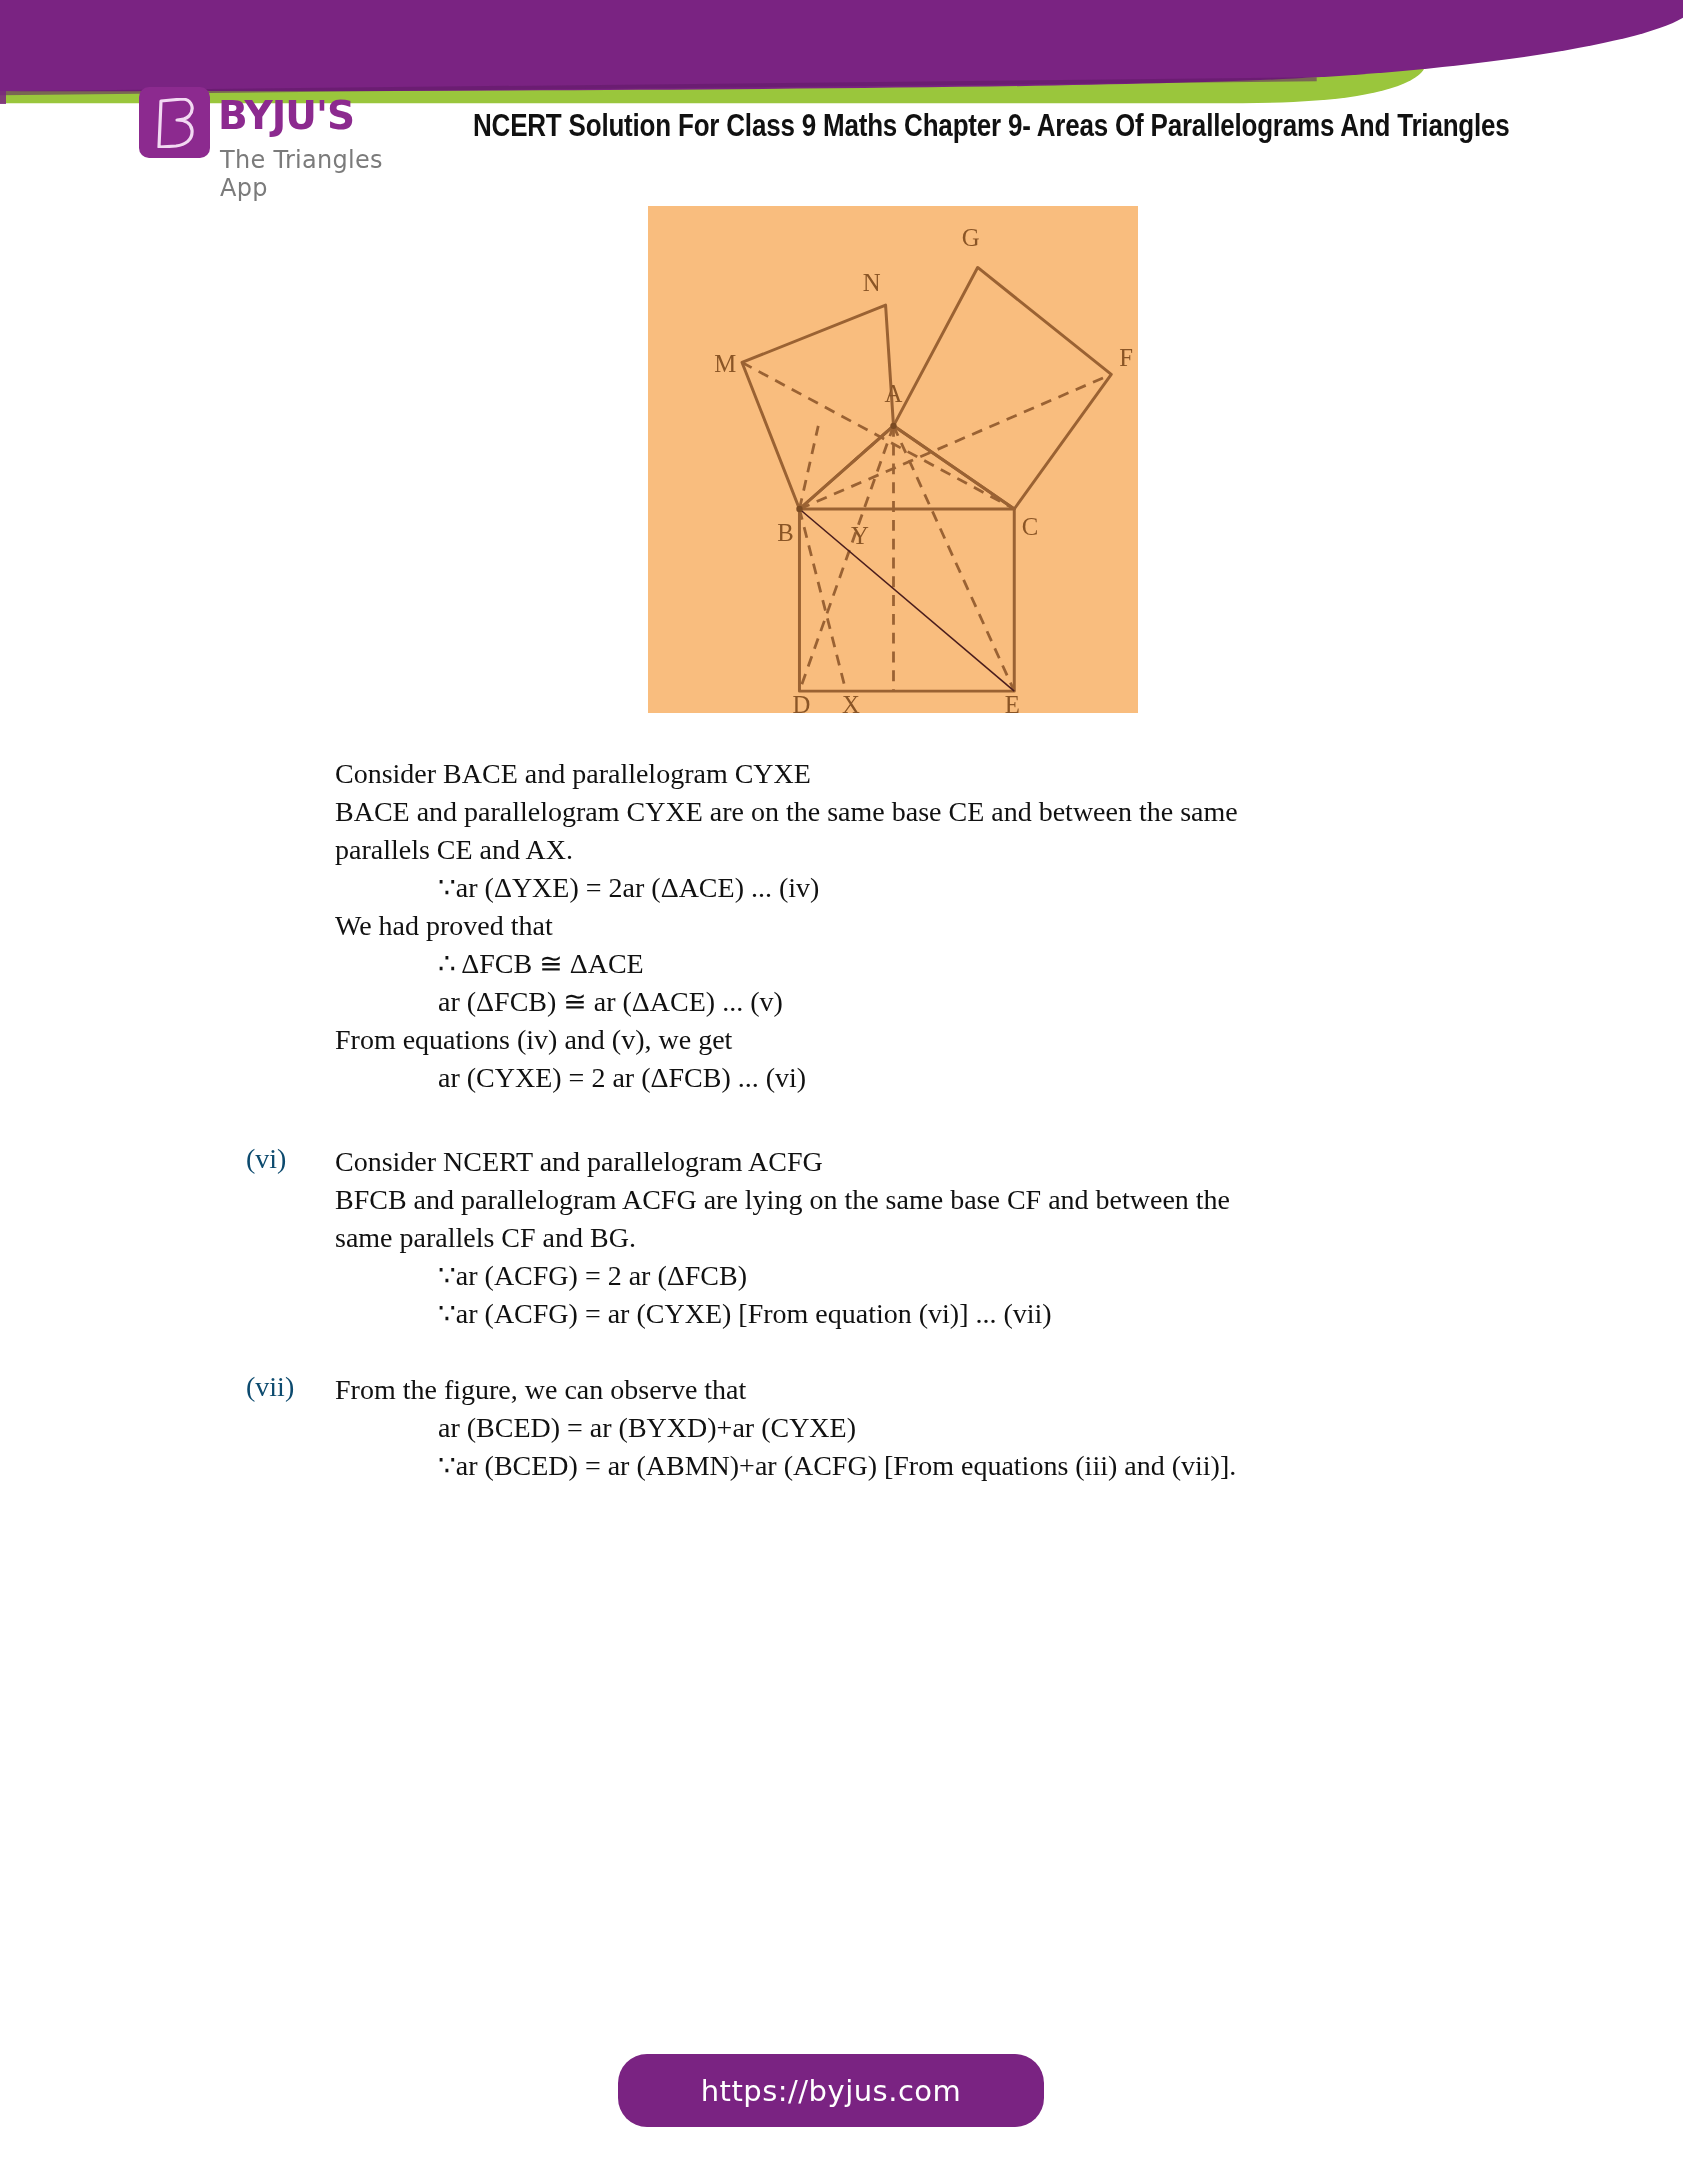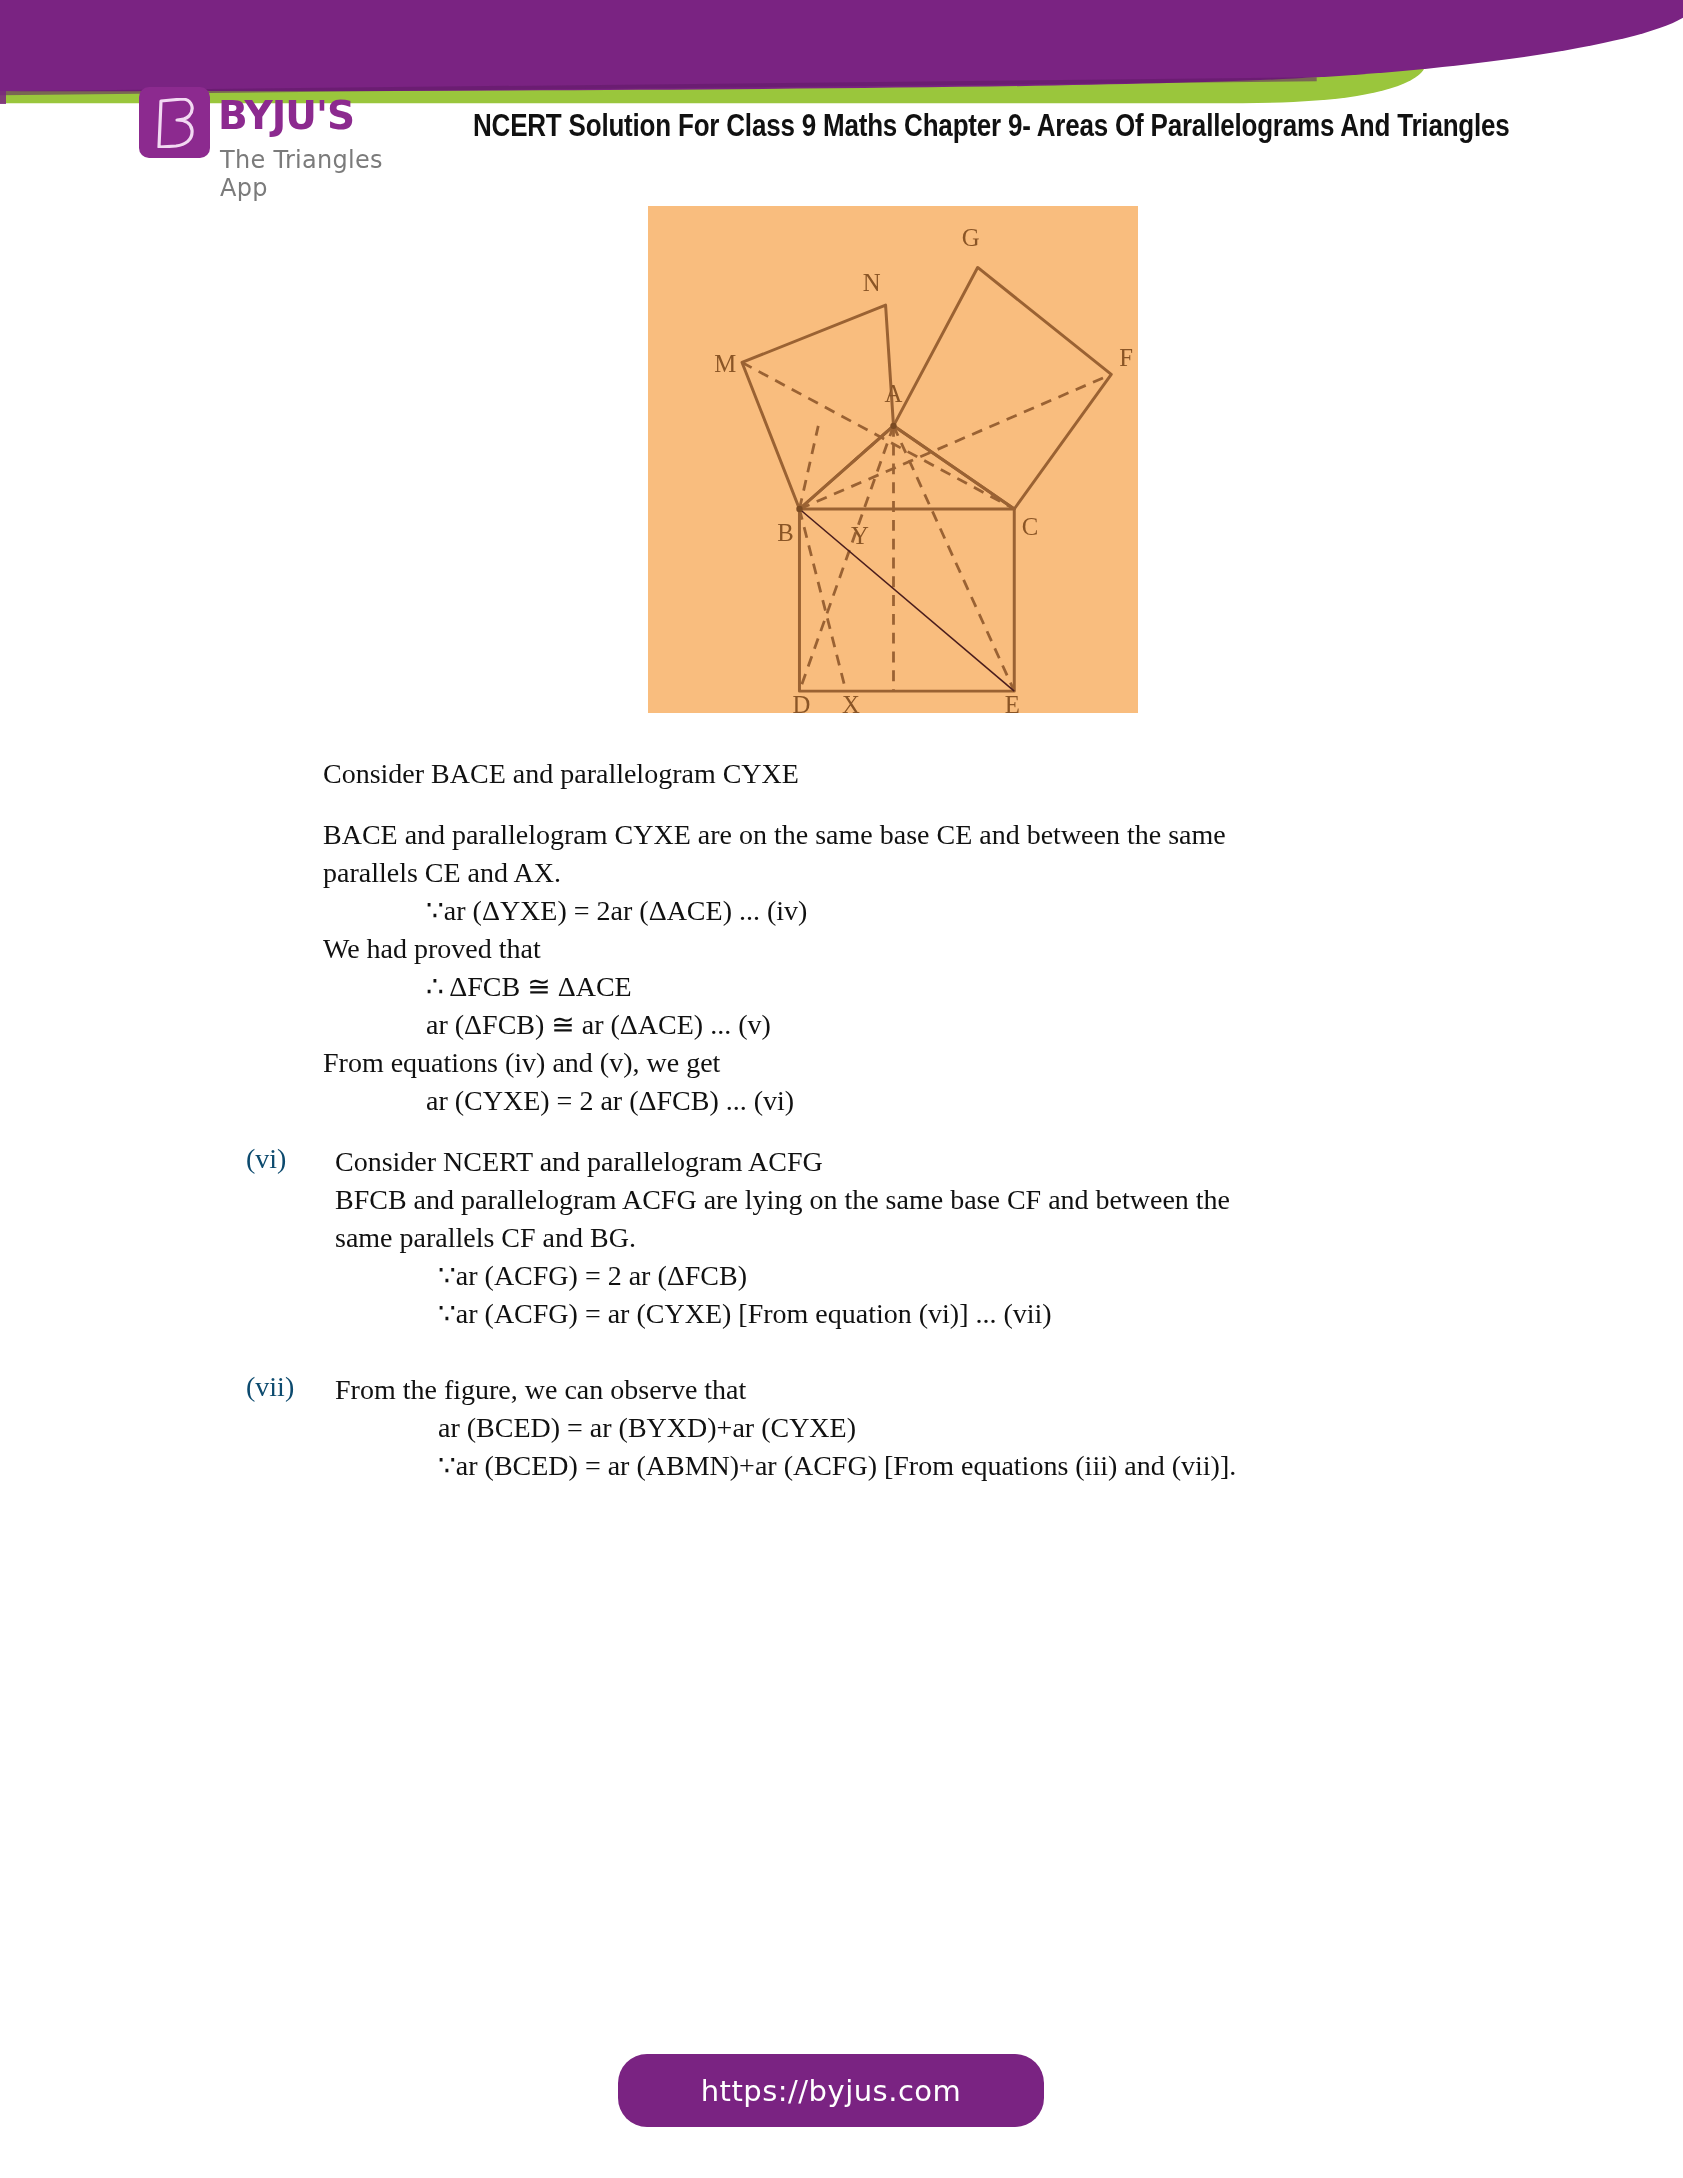--- a/index.html
+++ b/index.html
@@ -212,23 +212,23 @@
       <text x="386" y="332" text-anchor="middle">C</text>
       <text x="155" y="512" text-anchor="middle">D</text>
       <text x="205" y="512" text-anchor="middle">X</text>
       <text x="368" y="512" text-anchor="middle">E</text>
     </g>
   </svg>
 </div>
 
 <div id="content">
 
-  <div class="blk" style="left:323px; top:755px;">
+  <div class="blk" style="left:335px; top:755px;">
     <span class="line para" style="position:relative; left:0; top:0;">Consider BACE and parallelogram CYXE</span>
-    <span class="line para" style="position:relative; left:0; top:0;margin-top:23px;">BACE and parallelogram CYXE are on the same base CE and between the same</span>
+    <span class="line para" style="position:relative; left:0; top:0;">BACE and parallelogram CYXE are on the same base CE and between the same</span>
     <span class="line para" style="position:relative; left:0; top:0;">parallels CE and AX.</span>
     <span class="line para ind2" style="position:relative; left:0; top:0;">∵ar (ΔYXE) = 2ar (ΔACE) ... (iv)</span>
     <span class="line para" style="position:relative; left:0; top:0;">We had proved that</span>
     <span class="line para ind2" style="position:relative; left:0; top:0;">∴ ΔFCB ≅ ΔACE</span>
     <span class="line para ind2" style="position:relative; left:0; top:0;">ar (ΔFCB) ≅ ar (ΔACE) ... (v)</span>
     <span class="line para" style="position:relative; left:0; top:0;">From equations (iv) and (v), we get</span>
     <span class="line para ind2" style="position:relative; left:0; top:0;">ar (CYXE) = 2 ar (ΔFCB) ... (vi)</span>
   </div>
 
   <span class="marker" style="left:246px; top:1143px;">(vi)</span>

